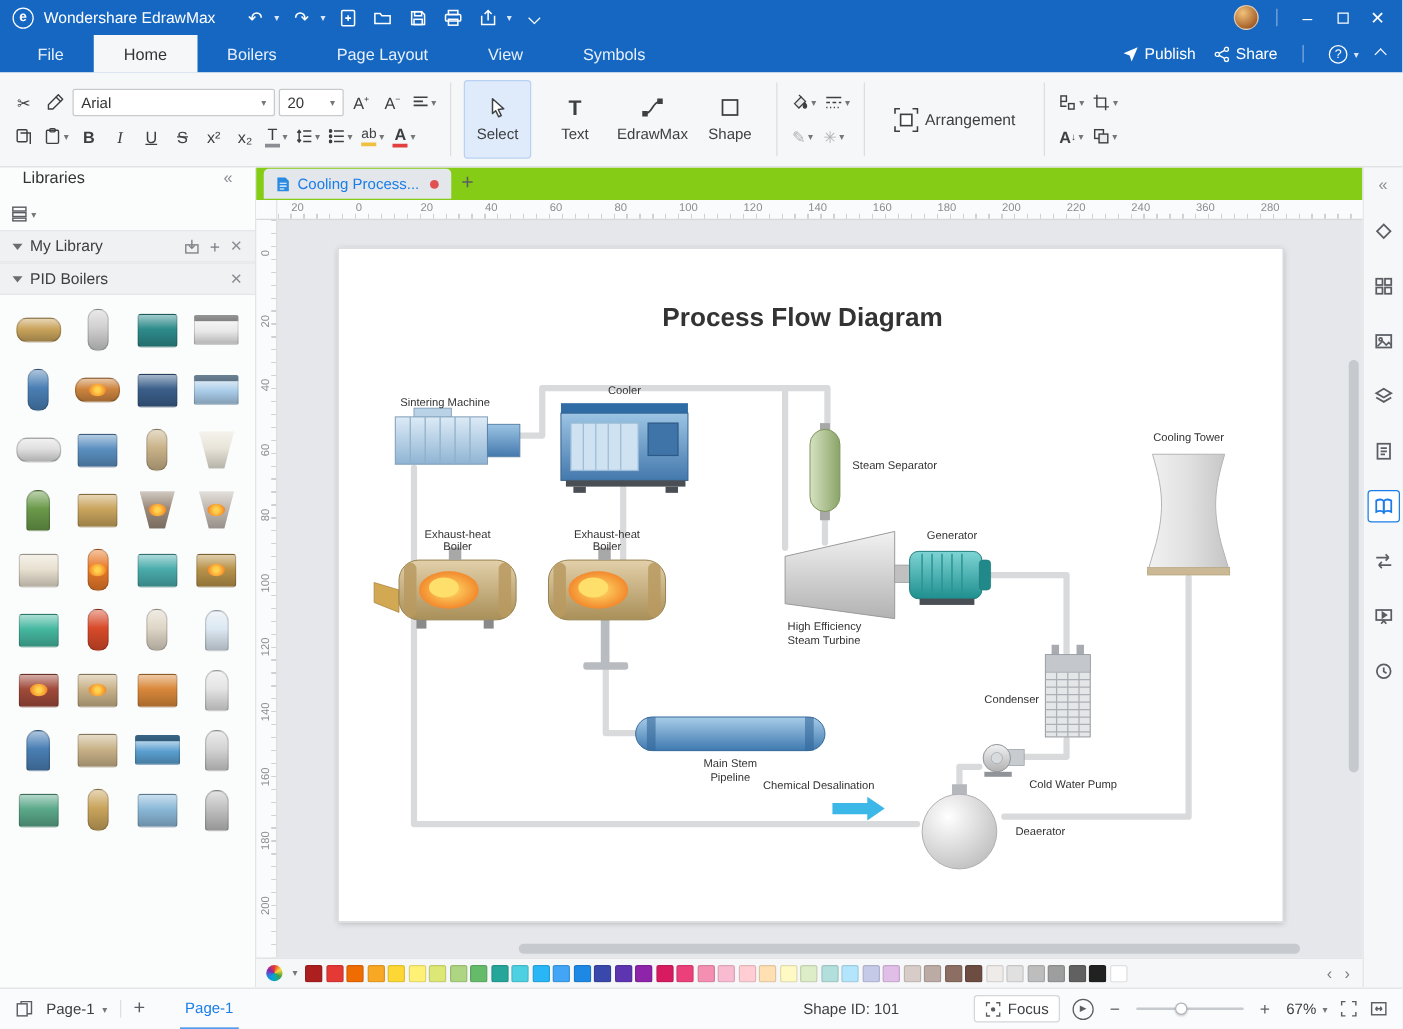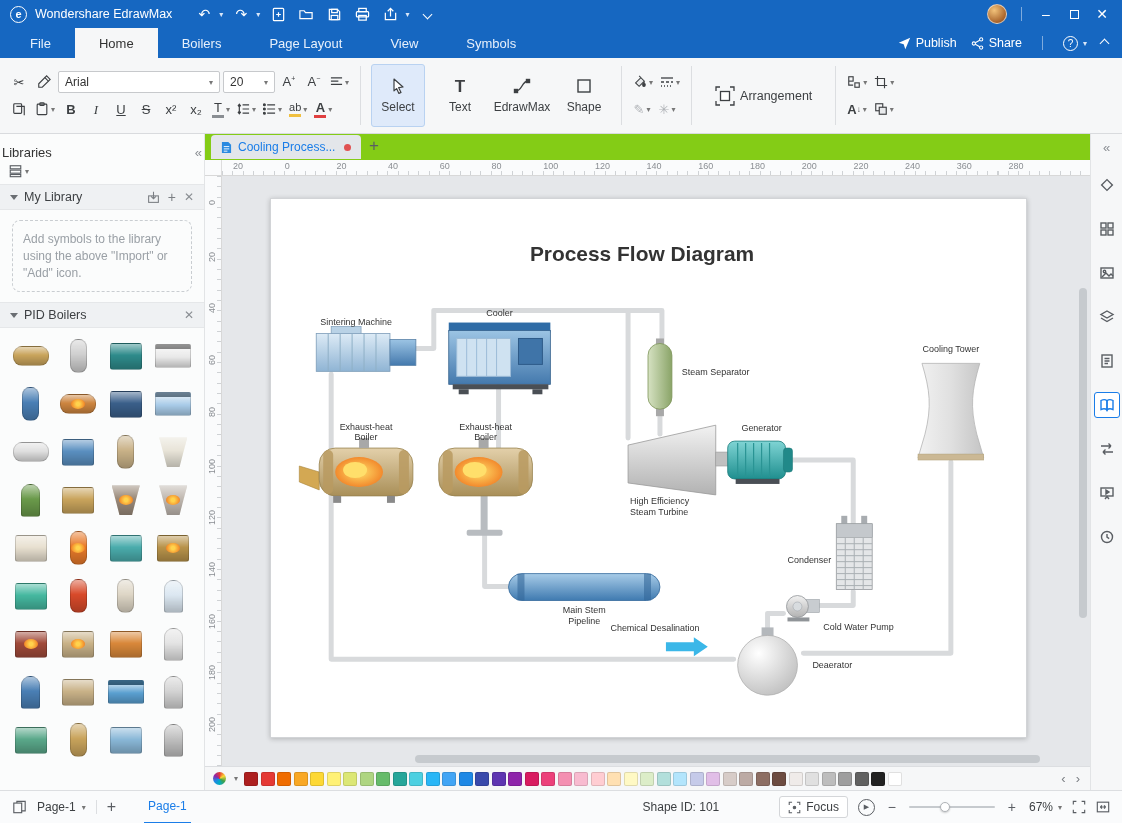--- a/index.html
+++ b/index.html
@@ -53,21 +53,21 @@
 .tool{width:54px;display:flex;flex-direction:column;align-items:center;justify-content:center;gap:5px;border-radius:3px;border:1px solid transparent;font-size:12px;color:#3d4043;margin:1px}
 .tool.active{background:#dfeafa;border-color:#b9d2f1}
 .tool-glyph{font-size:17px;font-weight:bold;color:#3d4043;line-height:1}
 .arr-group{display:flex;flex-direction:row;align-items:center;justify-content:center;gap:5px;padding:0 14px;font-size:12.5px;color:#3d4043}
 
 
 .main{height:656px;display:flex;align-items:stretch;overflow:hidden}
 
 
 .left-panel{width:205px;background:#fbfcfc;border-right:1px solid #e2e4e6;display:flex;flex-direction:column;overflow:hidden}
-.lib-header{height:26px;display:flex;align-items:flex-end;padding:0 2px;font-size:13px;color:#333}
+.lib-header{height:26px;display:flex;align-items:flex-start;padding:0 18px;font-size:13px;color:#333}
 .lib-collapse{margin-left:auto;color:#8a8e93;font-size:13px}
 .lib-search-row{display:flex;align-items:center;gap:5px;padding:4px 6px 6px 8px}
 .lib-cat{display:flex;align-items:center;color:#5a5e63}
 .searchbox{flex:1;height:24px;border:1px solid #d2d5d8;border-radius:13px;background:#fff;display:flex;align-items:center;padding:0 8px;gap:4px}
 .searchbox input{border:none;outline:none;flex:1;min-width:0;font-size:12px;font-family:"Liberation Sans",sans-serif;color:#333;background:transparent}
 .searchbox input::placeholder{color:#a8acb0}
 .mag{width:12px;height:12px;position:relative;flex:none}
 .mag::before{content:"";position:absolute;left:0;top:0;width:8px;height:8px;border:1.4px solid #8a8e93;border-radius:50%}
 .mag::after{content:"";position:absolute;left:7.5px;top:7.5px;width:4px;height:1.5px;background:#8a8e93;transform:rotate(45deg)}
 .lib-section{height:26px;background:#eff1f3;display:flex;align-items:center;gap:6px;padding:0 10px;font-size:12.5px;color:#3d4043;border-top:1px solid #e5e7e9;border-bottom:1px solid #e5e7e9}
@@ -459,21 +459,20 @@
       <span class="lib-sec-icons">
         <svg width="13" height="13" viewBox="0 0 16 16" fill="none" stroke="#7a7e83" stroke-width="1.3">
             <rect x="2" y="6" width="12" height="8"></rect>
             <path d="M8 1 V9 M5 6.5 L8 9.5 L11 6.5"></path>
           </svg>
         <span style="font-size:14px">+</span>
         <span class="lib-x">✕</span>
       </span>
     </div>
 
-    <div class="lib-hint">Add symbols to the library using the above "Import" or "Add" icon.</div>
 
     <div class="lib-section">
       <span class="tri"></span>
       <span>PID Boilers</span>
       <span class="lib-sec-icons">
         <span class="lib-x">✕</span>
       </span>
     </div>
 
     <div class="symbol-grid">

